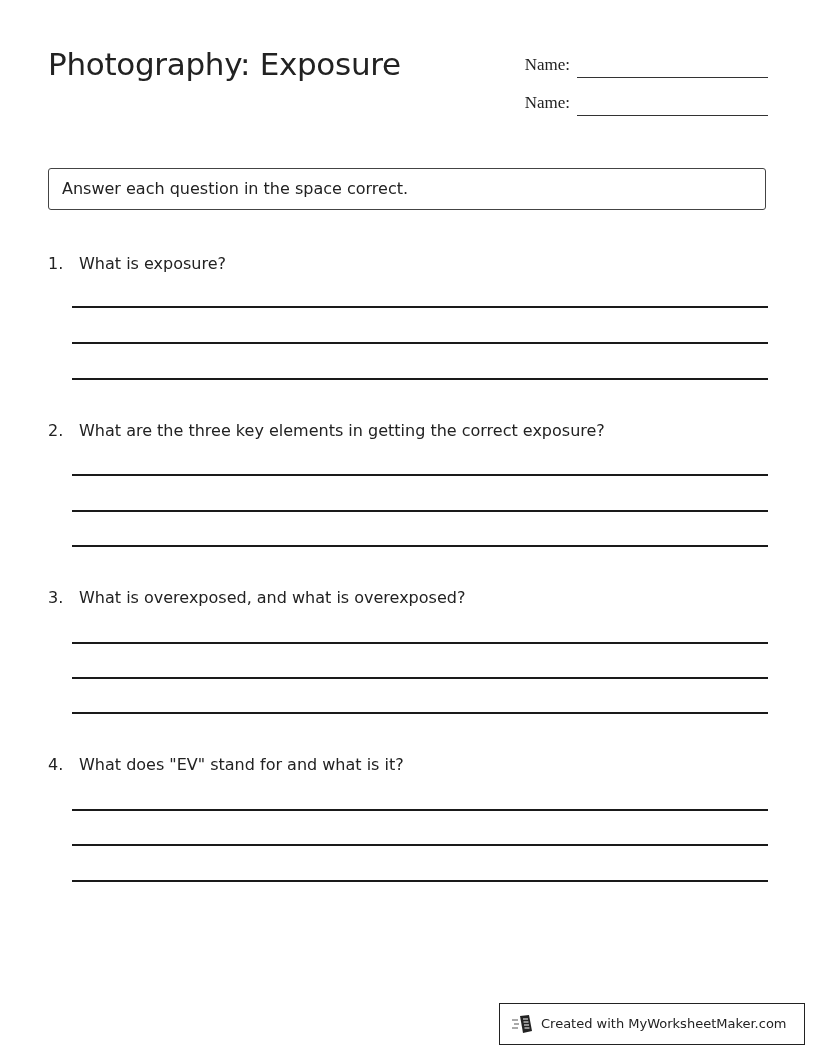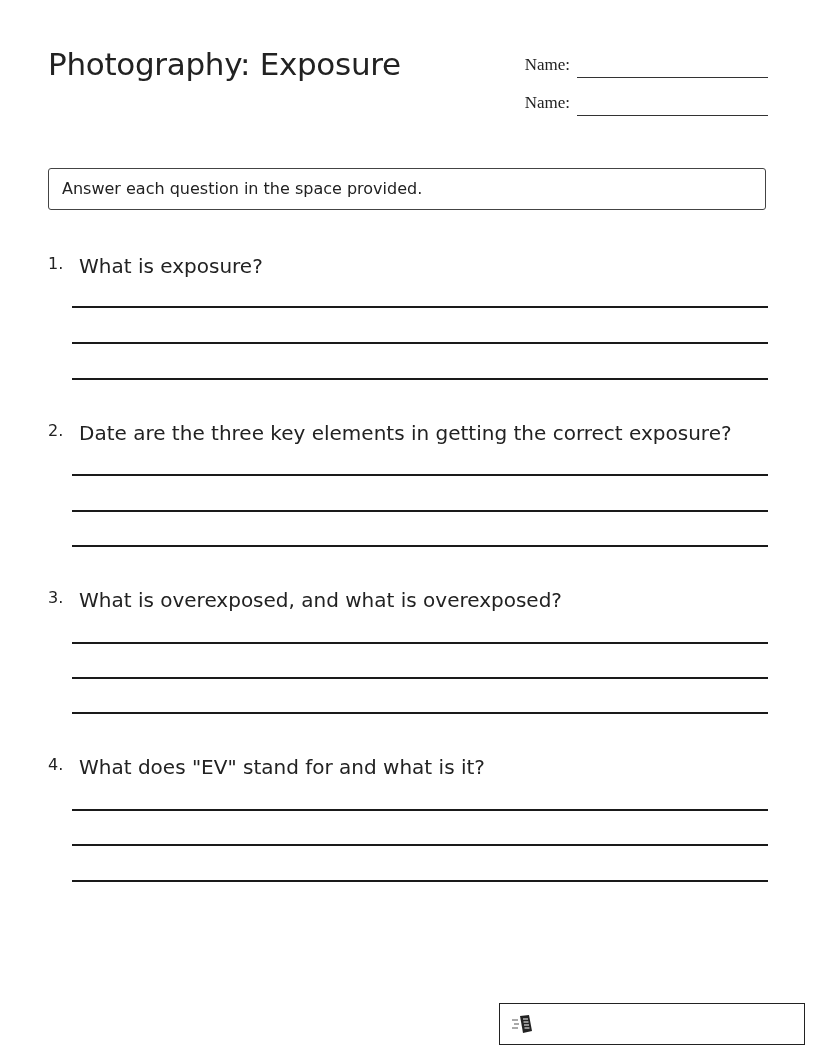--- a/index.html
+++ b/index.html
@@ -26,21 +26,21 @@
       position: absolute; left: 13px; top: 10px;
       font-family: "DejaVu Sans", sans-serif; font-size: 16px; color: #222;
     }
     .question { position: absolute; left: 48px; width: 720px; }
     .q-num {
       position: absolute; left: 0; top: 0;
       font-family: "DejaVu Sans", sans-serif; font-size: 16px; color: #222;
     }
     .q-text {
       position: absolute; left: 31px; top: 0; white-space: nowrap;
-      font-family: "DejaVu Sans", sans-serif; font-size: 20px; color: #222;
+      font-family: "DejaVu Sans", sans-serif; font-size: 16px; color: #222;
     }
     .answer-line {
       position: absolute; left: 24px; width: 696px; height: 2px; background: #1a1a1a;
     }
     .footer {
       position: absolute; left: 499px; top: 1003px; width: 306px; height: 42px;
       border: 1px solid #222; box-sizing: border-box;
     }
     .footer-icon { position: absolute; left: 11px; top: 10px; width: 24px; height: 20px; }
     .footer-text {
@@ -56,34 +56,34 @@
 <div class="meta-row" style="top:55px;">
   <span class="meta-label">Name:</span>
   <div class="meta-line"></div>
 </div>
 <div class="meta-row" style="top:93px;">
   <span class="meta-label">Name:</span>
   <div class="meta-line"></div>
 </div>
 
 <div class="instructions">
-  <span>Answer each question in the space provided.</span>
+  <span>Answer each question in the space correct.</span>
 </div>
 
 <div class="question" style="top:254px;">
   <span class="q-num">1.</span>
   <span class="q-text">What is exposure?</span>
   <div class="answer-line" style="top:52px;"></div>
   <div class="answer-line" style="top:88px;"></div>
   <div class="answer-line" style="top:124px;"></div>
 </div>
 
 <div class="question" style="top:421px;">
   <span class="q-num">2.</span>
-  <span class="q-text">Date are the three key elements in getting the correct exposure?</span>
+  <span class="q-text">What are the three key elements in getting the correct exposure?</span>
   <div class="answer-line" style="top:53px;"></div>
   <div class="answer-line" style="top:89px;"></div>
   <div class="answer-line" style="top:124px;"></div>
 </div>
 
 <div class="question" style="top:588px;">
   <span class="q-num">3.</span>
   <span class="q-text">What is overexposed, and what is overexposed?</span>
   <div class="answer-line" style="top:54px;"></div>
   <div class="answer-line" style="top:89px;"></div>
@@ -101,13 +101,14 @@
 <div class="footer">
   <span class="footer-icon">
     <svg width="24" height="20" viewBox="0 0 24 20">
       <line x1="1" y1="6" x2="7" y2="6" stroke="#555" stroke-width="1"></line>
       <line x1="3" y1="10" x2="8" y2="10" stroke="#555" stroke-width="1"></line>
       <line x1="1" y1="14" x2="7" y2="14" stroke="#555" stroke-width="1"></line>
       <polygon points="9,2 18,1 21,17 12,19" fill="#222"></polygon>
       <path d="M12,5 L17,5 M12.5,8 L17.5,8 M13,11 L18,11 M13.5,14 L18.5,14" stroke="#fff" stroke-width="1"></path>
     </svg>
   </span>
+  <span class="footer-text">Created with MyWorksheetMaker.com</span>
 </div>
 
 </body></html>

